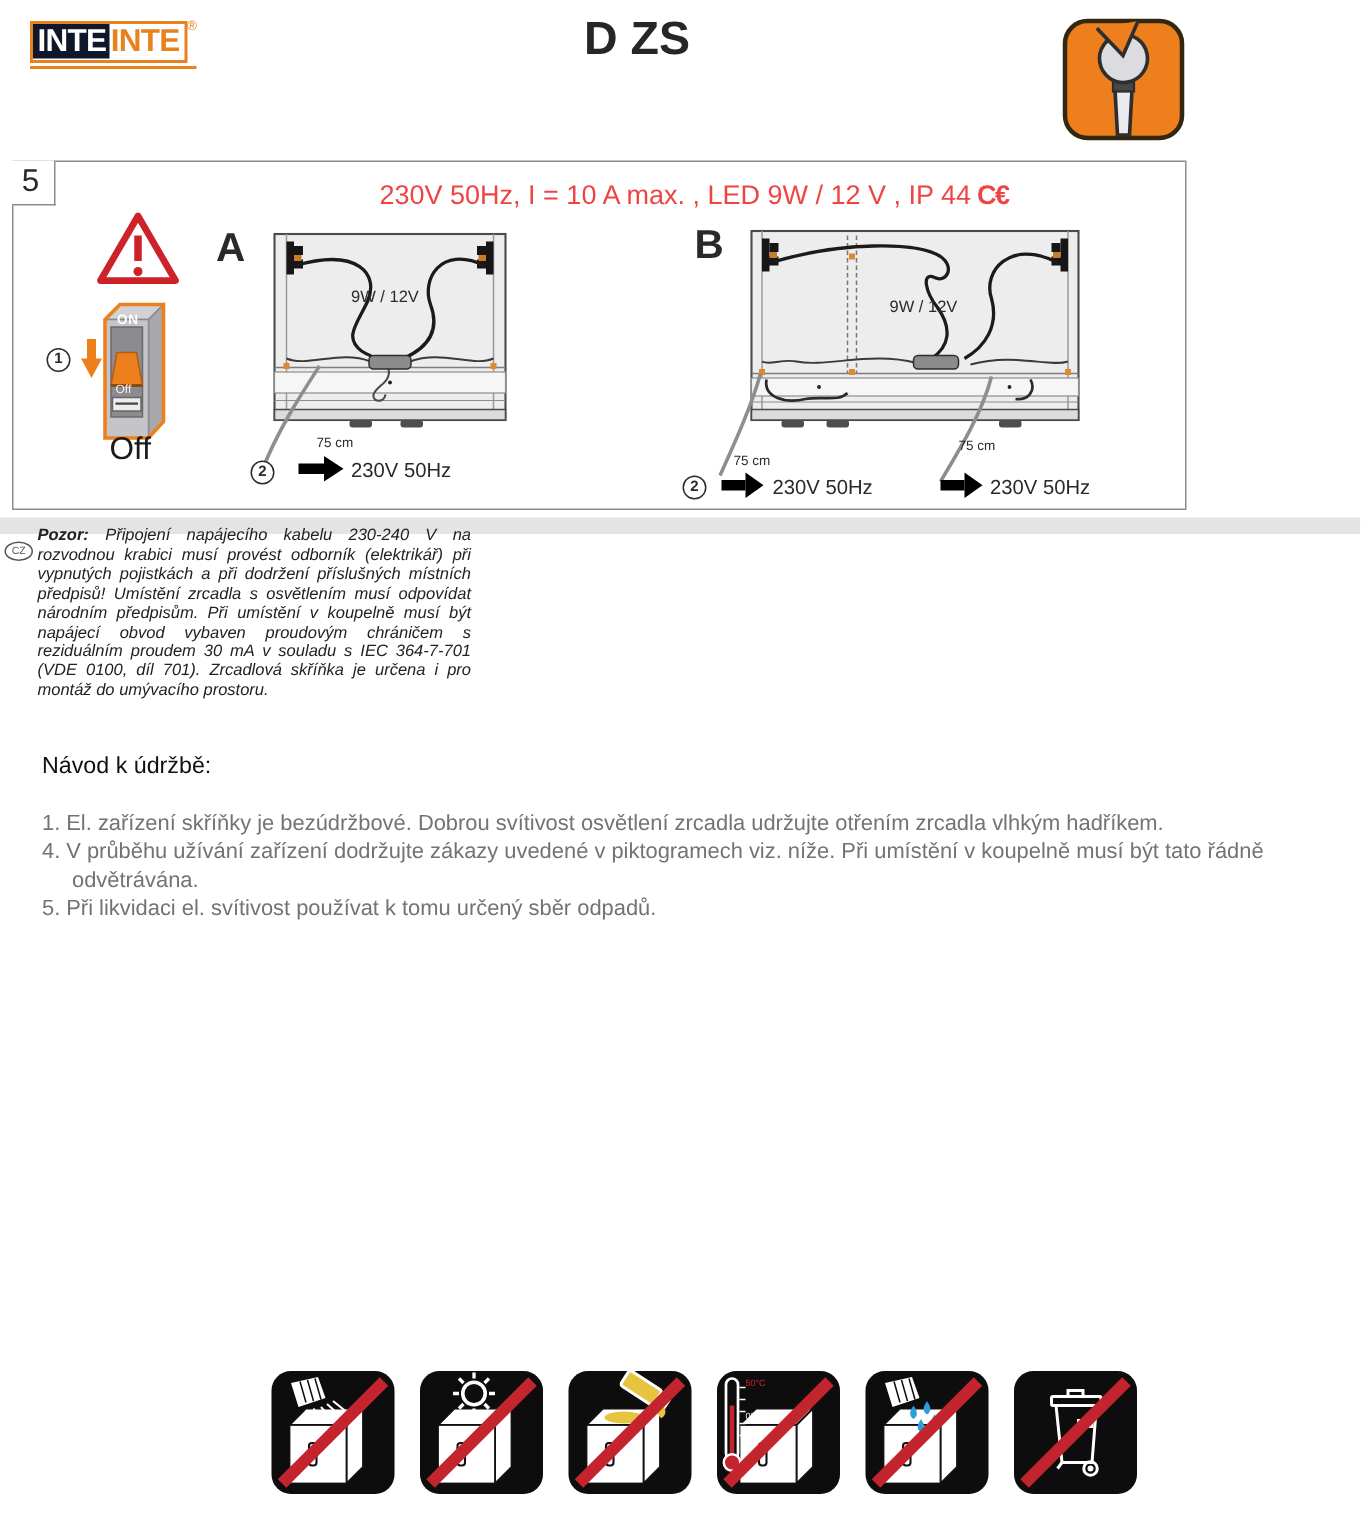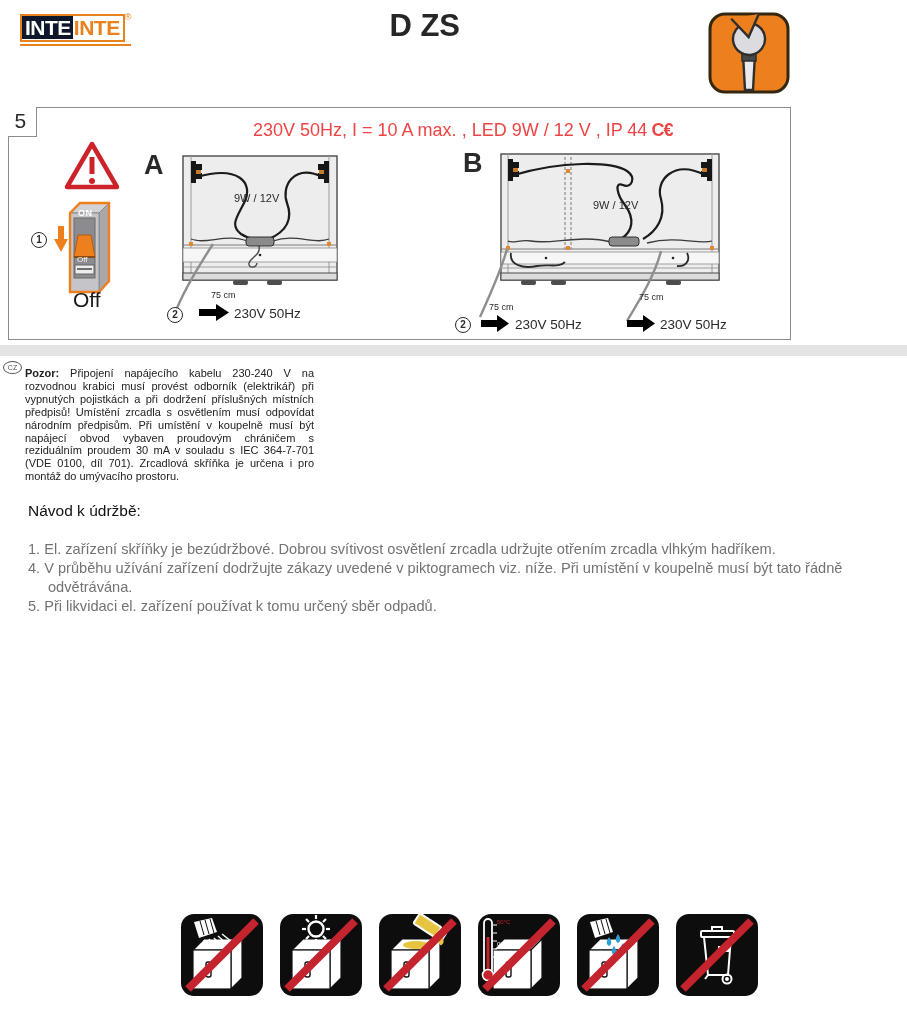--- a/index.html
+++ b/index.html
@@ -37,22 +37,22 @@
   .diag{position:absolute;}
   .diag .txt{position:absolute;color:#2a2a2a;}
   .lamp{font-size:11px;}
   .clen{font-size:9px;color:#444;}
   .mains{font-size:13.5px;}
   
   .gray-band{position:absolute;left:0;top:345px;width:907px;height:11px;background:#e4e4e4;}
   
   .lang-badge{position:absolute;left:3px;top:361px;width:17px;height:11px;border:1px solid #555;
               border-radius:50%;font-size:7px;line-height:11px;text-align:center;color:#555;}
-  .pozor{position:absolute;left:25px;top:356px;width:289px;font-size:11px;line-height:12.9px;
-         text-align:justify;color:#222;}
+  .pozor{position:absolute;left:25px;top:340px;width:289px;font-size:11px;line-height:12.9px;
+         text-align:justify;color:#222;font-style:italic;}
   .pozor b{font-weight:bold;}
   
   .mnt-head{position:absolute;left:28px;top:502px;font-size:15.5px;font-weight:normal;color:#111;}
   .mnt-list{position:absolute;left:28px;top:540px;width:879px;font-size:14.6px;line-height:19px;color:#737373;}
   .mnt-item{padding-left:20px;text-indent:-20px;}
   .mnt-item .num{margin-right:4px;}
   .one-line{white-space:nowrap;}
   
   .picto-row{position:absolute;left:180px;top:913px;display:flex;gap:15px;}
   .picto{width:84px;height:84px;}
@@ -226,21 +226,21 @@
 
   <div class="gray-band"></div>
 
   <span class="lang-badge">CZ</span>
   <p class="pozor"><b>Pozor:</b> <span>Připojení napájecího kabelu 230-240 V na rozvodnou krabici musí provést odborník (elektrikář) při vypnutých pojistkách a při dodržení příslušných místních předpisů! Umístění zrcadla s osvětlením musí odpovídat národním předpisům. Při umístění v koupelně musí být napájecí obvod vybaven proudovým chráničem s reziduálním proudem 30 mA v souladu s IEC 364-7-701 (VDE 0100, díl 701). Zrcadlová skříňka je určena i pro montáž do umývacího prostoru.</span></p>
 
   <div class="mnt-head">Návod k údržbě:</div>
   <div class="mnt-list">
     <div class="mnt-item one-line"><span class="num">1.</span><span>El. zařízení skříňky je bezúdržbové. Dobrou svítivost osvětlení zrcadla udržujte otřením zrcadla vlhkým hadříkem.</span></div>
     <div class="mnt-item"><span class="num">4.</span><span>V průběhu užívání zařízení dodržujte zákazy uvedené v piktogramech viz. níže. Při umístění v koupelně musí být tato řádně odvětrávána.</span></div>
-    <div class="mnt-item one-line"><span class="num">5.</span><span>Při likvidaci el. zařízení používat k tomu určený sběr odpadů.</span></div>
+    <div class="mnt-item one-line"><span class="num">5.</span><span>Při likvidaci el. svítivost používat k tomu určený sběr odpadů.</span></div>
   </div>
 
   <div class="picto-row">
 
     <div class="picto">
       <svg width="84" height="84" viewBox="0 0 84 84">
         <rect x="1" y="1" width="82" height="82" rx="13" fill="#0d0d0d"></rect>
         <polygon points="13,37 24,26 62,26 51,37" fill="#fff" stroke="#111" stroke-width="1.2"></polygon>
         <polygon points="51,37 62,26 62,65 51,76" fill="#fff" stroke="#111" stroke-width="1.2"></polygon>
         <rect x="13" y="37" width="38" height="39" fill="#fff" stroke="#111" stroke-width="1.2"></rect>

